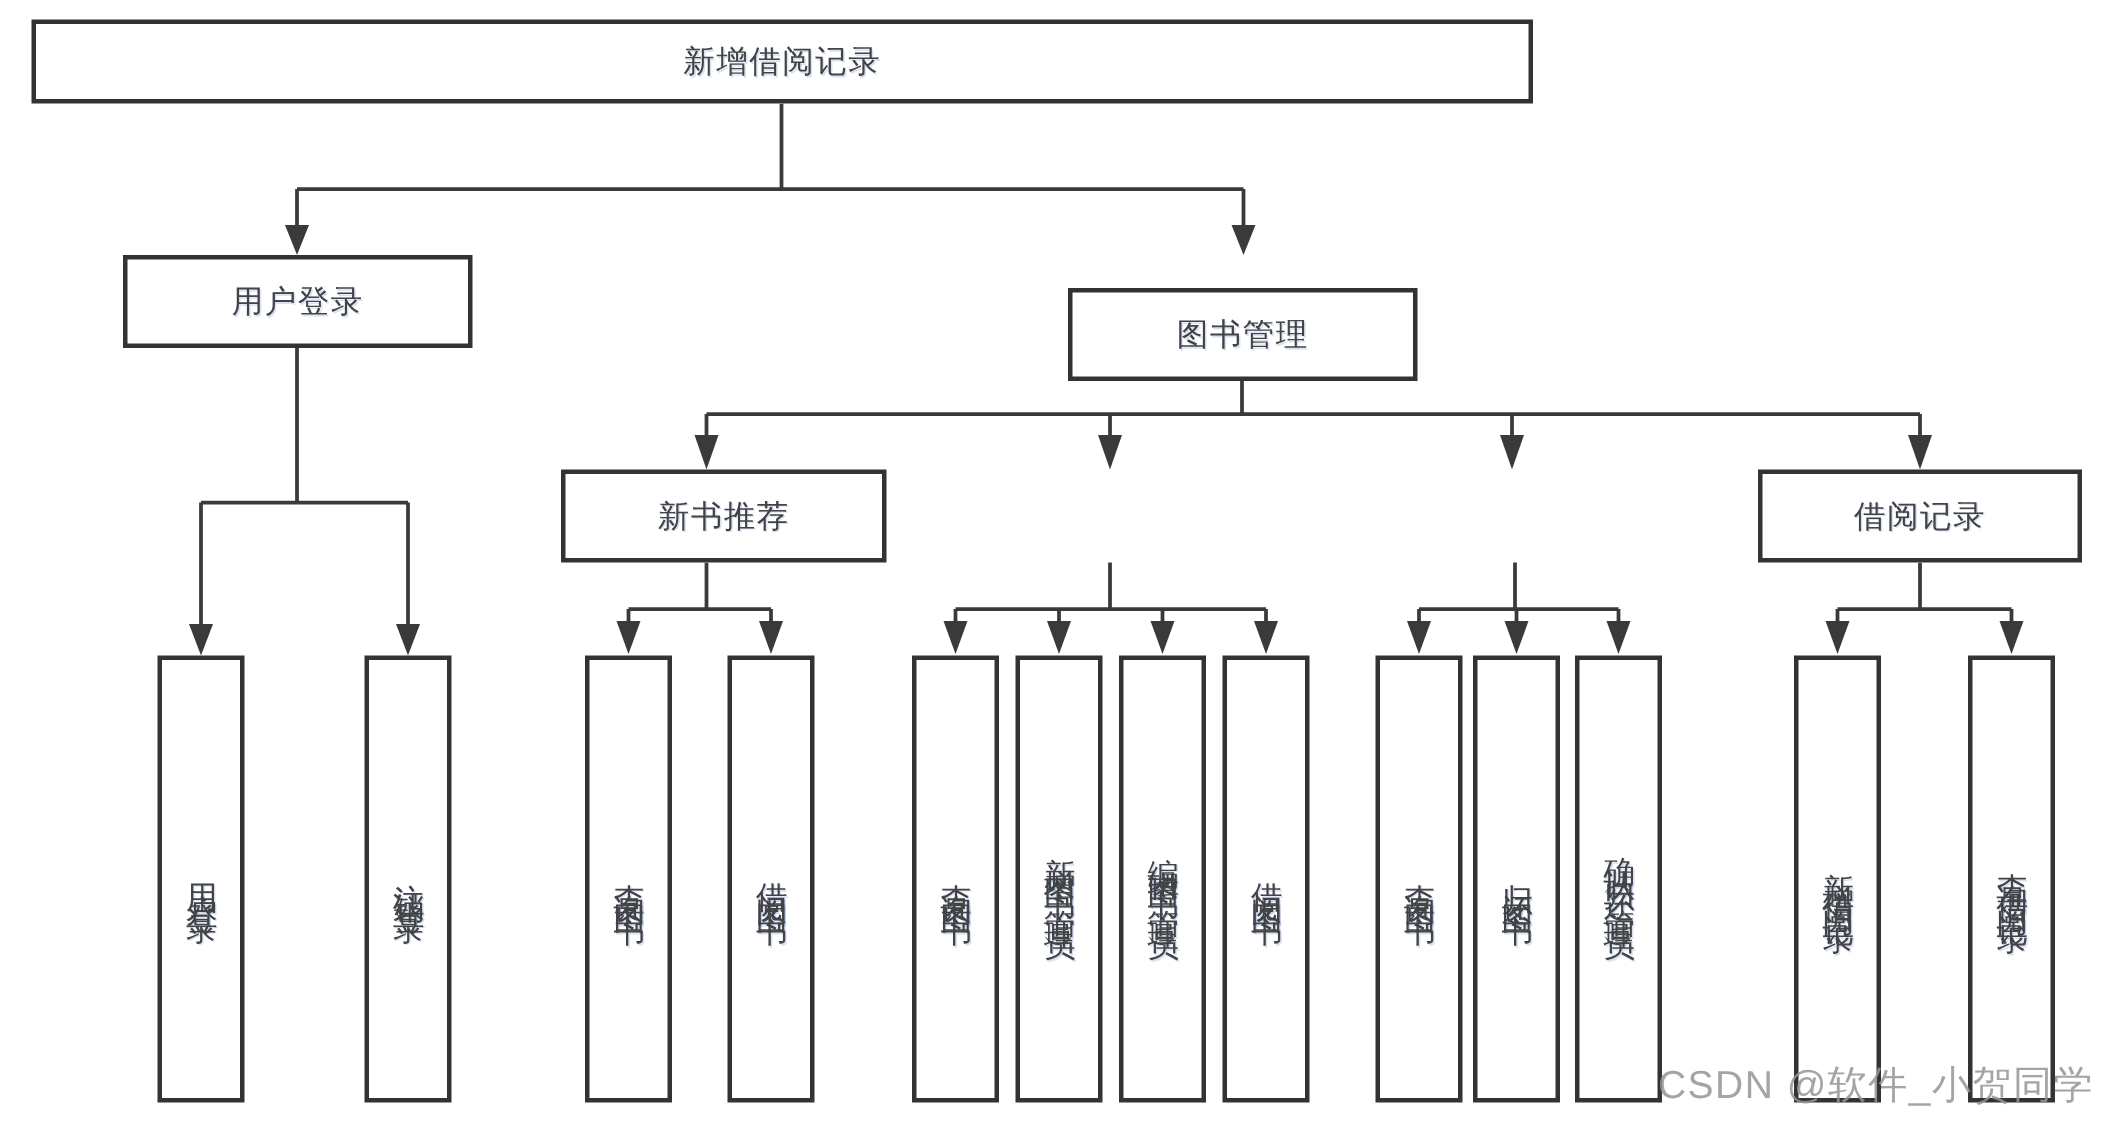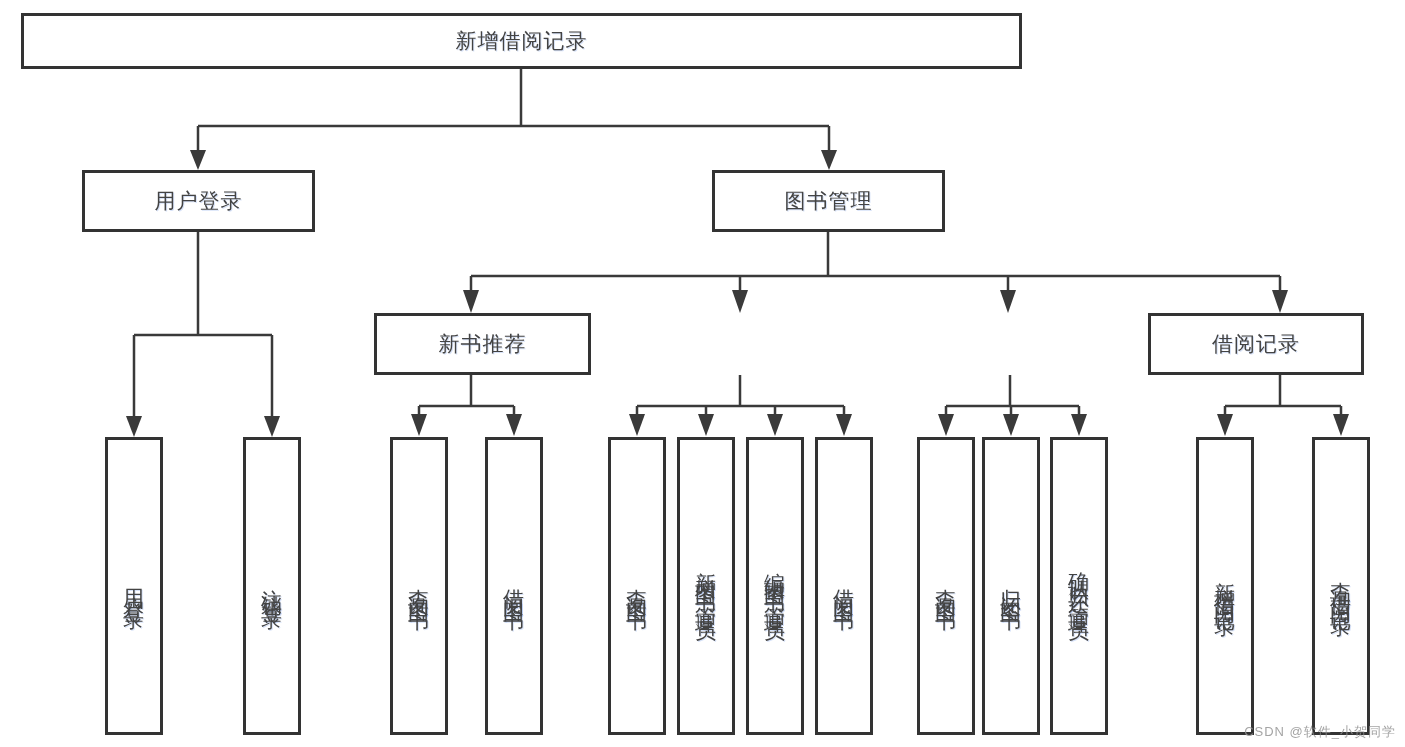--- a/index.html
+++ b/index.html
@@ -36,21 +36,21 @@
     writing-mode: vertical-rl;
     line-height: 1;
     font-size: 21px;
     letter-spacing: 7px;
     white-space: nowrap;
   }
   .watermark {
     position: absolute;
     right: 9px;
     bottom: 6px;
-    font-size: 13px;
+    font-size: 26px;
     color: rgba(148,148,148,0.85);
     letter-spacing: 1px;
   }
   .cline { stroke: #3a3a3a; stroke-width: 2.5; fill: none; }
   .ahead { fill: #3a3a3a; stroke: none; }
 </style>
 </head>
 <body>
 
 <div class="canvas">
@@ -91,28 +91,28 @@
     <polygon class="ahead" points="1333,414 1349,414 1341,436"></polygon>
   </svg>
 
   <div class="node h-node root-node">
     <span>新增借阅记录</span>
   </div>
 
   <div class="node h-node l2-node" style="left:82px;">
     <span>用户登录</span>
   </div>
-  <div class="node h-node l2-node" style="left:712px;">
+  <div class="node h-node l2-node" style="left:712px;margin-top:22px;">
     <span>图书管理</span>
   </div>
 
   <div class="node h-node l3-node" style="left:374px;width:217px;">
     <span>新书推荐</span>
   </div>
-  <div class="node h-node l3-node" style="left:1148px;width:216px;">
+  <div class="node h-node l3-node" style="left:1172px;width:216px;">
     <span>借阅记录</span>
   </div>
 
   <div class="node v-node" style="left:105px;">
     <span class="vtext">用户登录</span>
   </div>
   <div class="node v-node" style="left:243px;">
     <span class="vtext">注销登录</span>
   </div>
 

